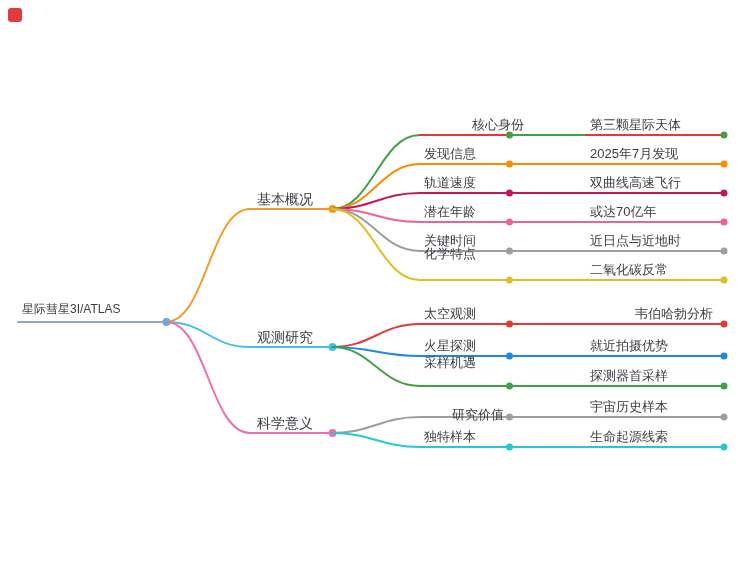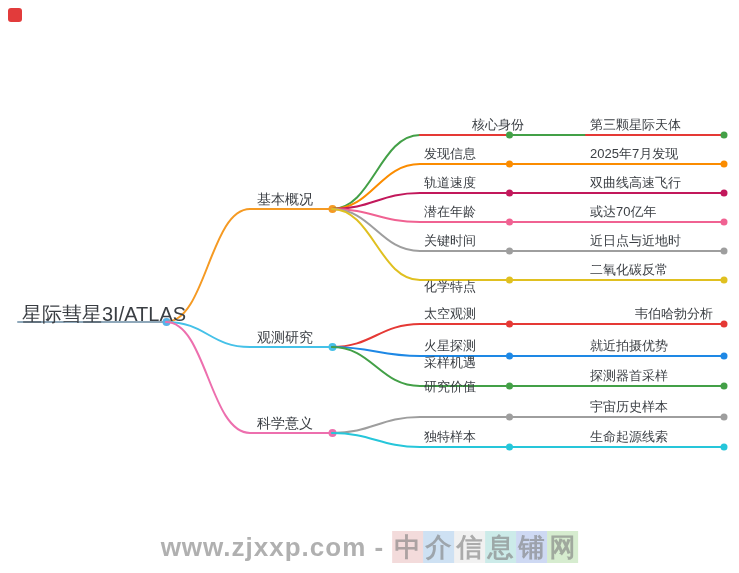--- a/index.html
+++ b/index.html
@@ -4,21 +4,21 @@
 <style>
   html,body{margin:0;padding:0;background:#ffffff;}
   #canvas{
     position:relative;width:739px;height:573px;background:#ffffff;overflow:hidden;
     font-family:"Liberation Sans","DejaVu Sans",sans-serif;
   }
   #connectors{position:absolute;left:0;top:0;width:739px;height:573px;}
   .edge{fill:none;stroke-width:2;stroke-linecap:round;}
   .uline{fill:none;stroke-width:2;stroke-linecap:round;}
   .label{position:absolute;color:#3a3e43;white-space:nowrap;line-height:1.1;}
-  .root-label{left:22px;top:303px;font-size:20px;}
+  .root-label{left:22px;top:303px;font-size:12px;}
   .l1-label{left:257px;font-size:14px;}
   .l2-label{left:424px;font-size:13px;}
   .leaf-label{left:590px;font-size:13px;}
   #corner-logo{position:absolute;left:8px;top:8px;width:14px;height:14px;border-radius:3px;background:#e23b3b;}
   #watermark{
     position:absolute;left:50%;top:530px;transform:translateX(-50%);
     font-size:26px;font-weight:bold;color:rgba(128,128,128,0.62);
     letter-spacing:1px;white-space:nowrap;
   }
   #watermark .wm-ch{padding:1px 2px;}
@@ -134,34 +134,33 @@
 
   <div class="label l1-label" style="top:192px;">基本概况</div>
   <div class="label l1-label" style="top:330px;">观测研究</div>
   <div class="label l1-label" style="top:416px;">科学意义</div>
 
   <div class="label l2-label" style="top:118px;margin-left:48px;">核心身份</div>
   <div class="label l2-label" style="top:147px;">发现信息</div>
   <div class="label l2-label" style="top:176px;">轨道速度</div>
   <div class="label l2-label" style="top:205px;">潜在年龄</div>
   <div class="label l2-label" style="top:234px;">关键时间</div>
-  <div class="label l2-label" style="top:280px;">化学特点</div>
+  <div class="label l2-label" style="top:247px;">化学特点</div>
   <div class="label l2-label" style="top:307px;">太空观测</div>
   <div class="label l2-label" style="top:339px;">火星探测</div>
   <div class="label l2-label" style="top:356px;">采样机遇</div>
-  <div class="label l2-label" style="top:380px;">研究价值</div>
+  <div class="label l2-label" style="top:408px;margin-left:28px;">研究价值</div>
   <div class="label l2-label" style="top:430px;">独特样本</div>
 
   <div class="label leaf-label" style="top:118px;">第三颗星际天体</div>
   <div class="label leaf-label" style="top:147px;">2025年7月发现</div>
   <div class="label leaf-label" style="top:176px;">双曲线高速飞行</div>
   <div class="label leaf-label" style="top:205px;">或达70亿年</div>
   <div class="label leaf-label" style="top:234px;">近日点与近地时</div>
   <div class="label leaf-label" style="top:263px;">二氧化碳反常</div>
   <div class="label leaf-label" style="top:307px;margin-left:45px;">韦伯哈勃分析</div>
   <div class="label leaf-label" style="top:339px;">就近拍摄优势</div>
   <div class="label leaf-label" style="top:369px;">探测器首采样</div>
   <div class="label leaf-label" style="top:400px;">宇宙历史样本</div>
   <div class="label leaf-label" style="top:430px;text-align:center;">生命起源线索</div>
 
-  <div id="watermark"><span>www.zjxxp.com - </span><span class="wm-ch wm-c0">中</span><span class="wm-ch wm-c1">介</span><span class="wm-ch wm-c2">信</span><span class="wm-ch wm-c3">息</span><span class="wm-ch wm-c4">铺</span><span class="wm-ch wm-c5">网</span></div>
 
 </div>
 
 </body></html>

